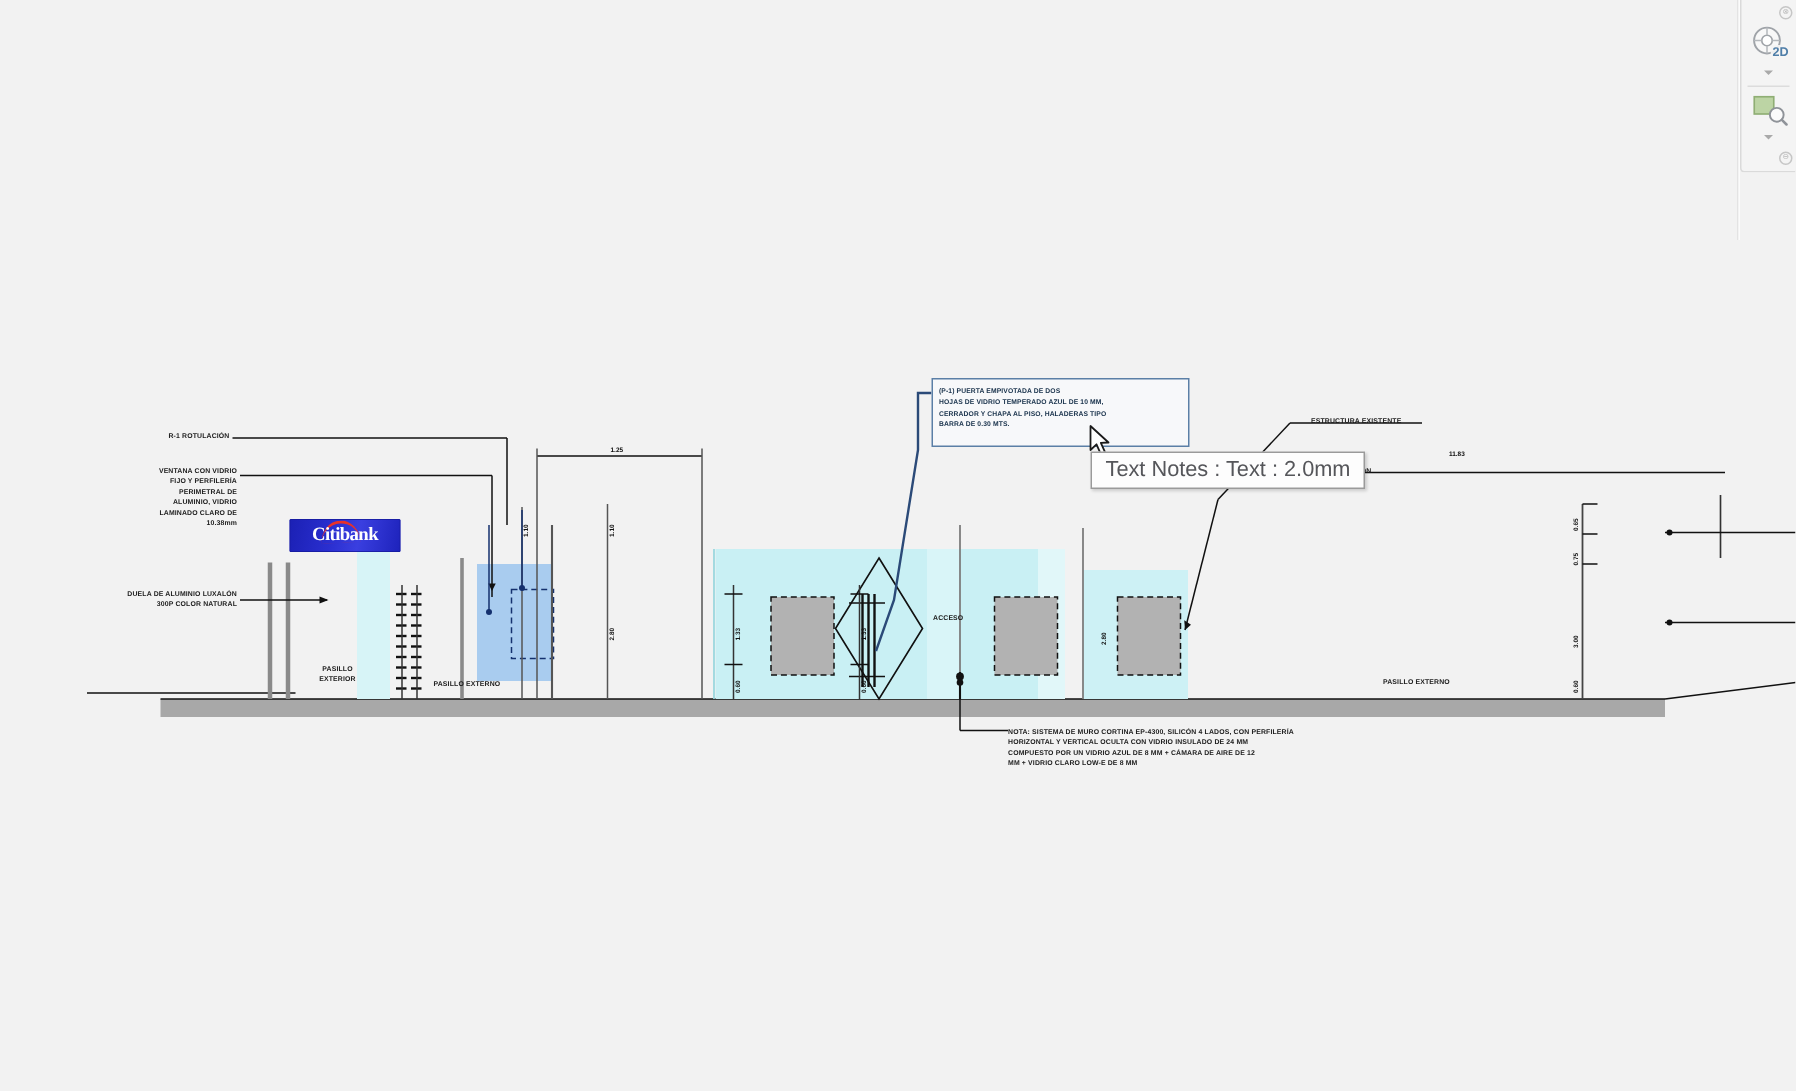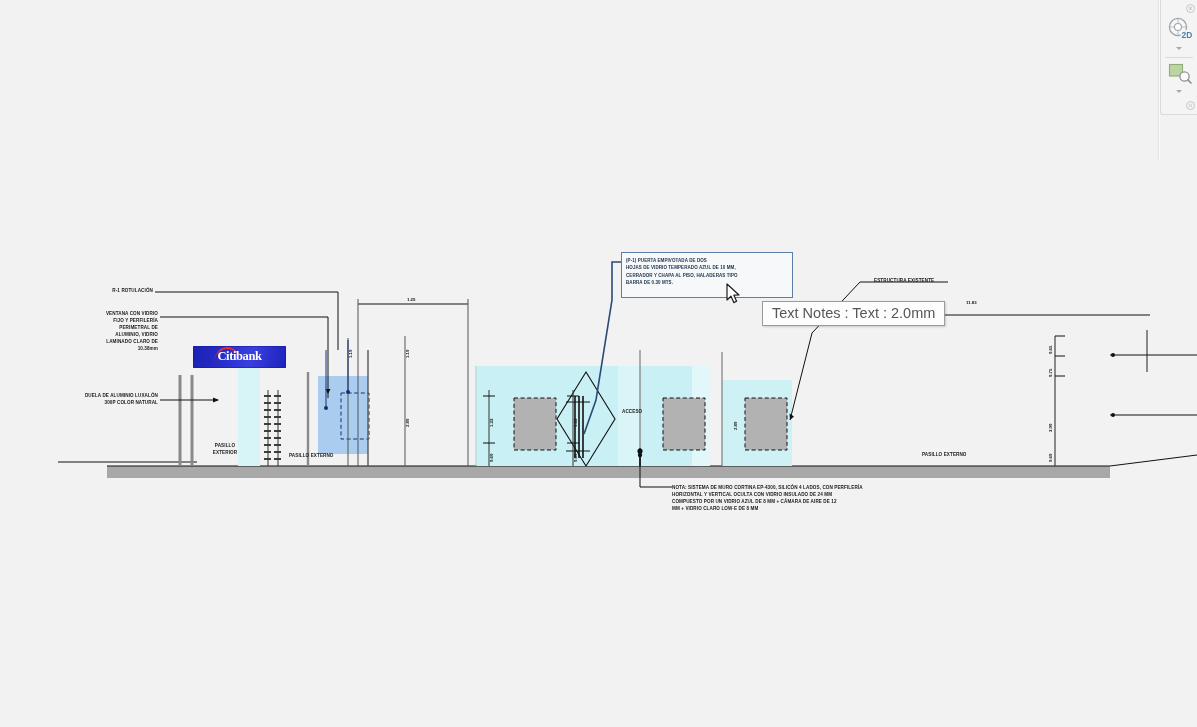--- a/index.html
+++ b/index.html
@@ -68,29 +68,28 @@
     left:727px;top:301px;
     padding:3px 9px 4px 9px;
     background:#fdfdfd;
     border:1px solid #9a9a9a;
     color:#55565a;
     font-size:14.5px;
     font-family:"Liberation Sans", sans-serif;
     white-space:nowrap;
     box-shadow:1px 1px 2px rgba(0,0,0,.16);
     line-height:1.12;
-    margin-left:35px;
   }
 
   
   #cursor{position:absolute;left:726px;top:283px;}
 
   
   #logo{
-    position:absolute;left:193px;top:346px;width:93px;height:22px;
+    position:absolute;left:193px;top:346px;width:74px;height:22px;
     background:linear-gradient(100deg,#1b20b4 0%,#2a2fd0 38%,#3a3fe0 62%,#1d22bb 100%);
     border-radius:1px;
     box-shadow:0 0 0 .5px #151a9a inset;
   }
   #logo .lt{
     position:absolute;left:0;right:0;top:4px;
     text-align:center;
     color:#ffffff;
     font-size:12.5px;
     font-weight:700;

